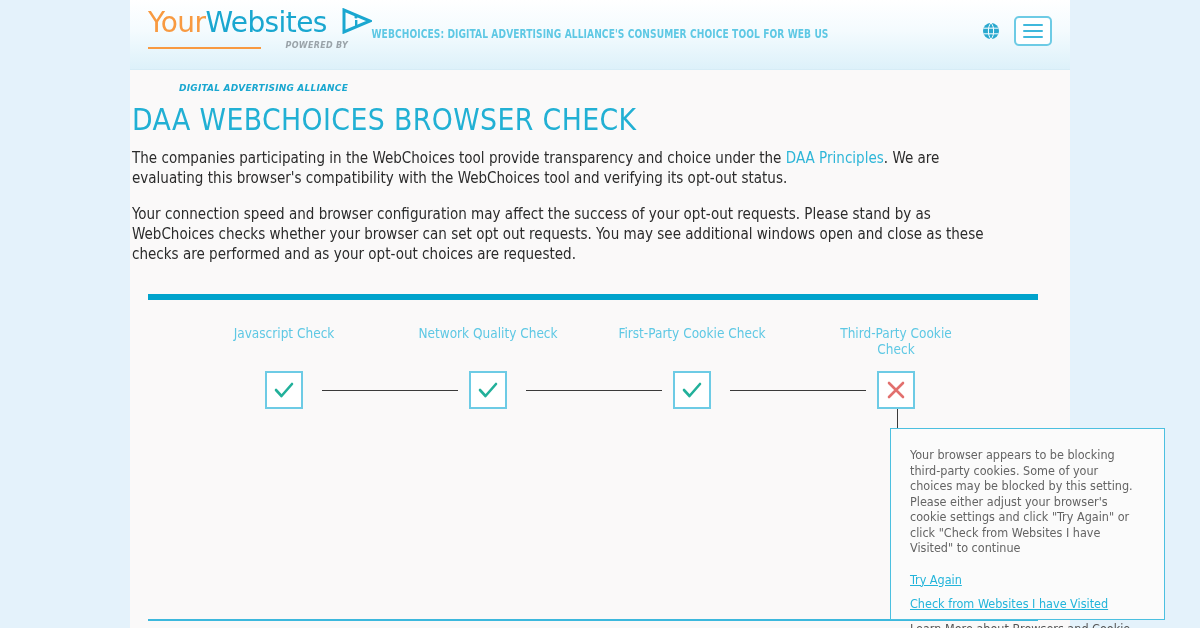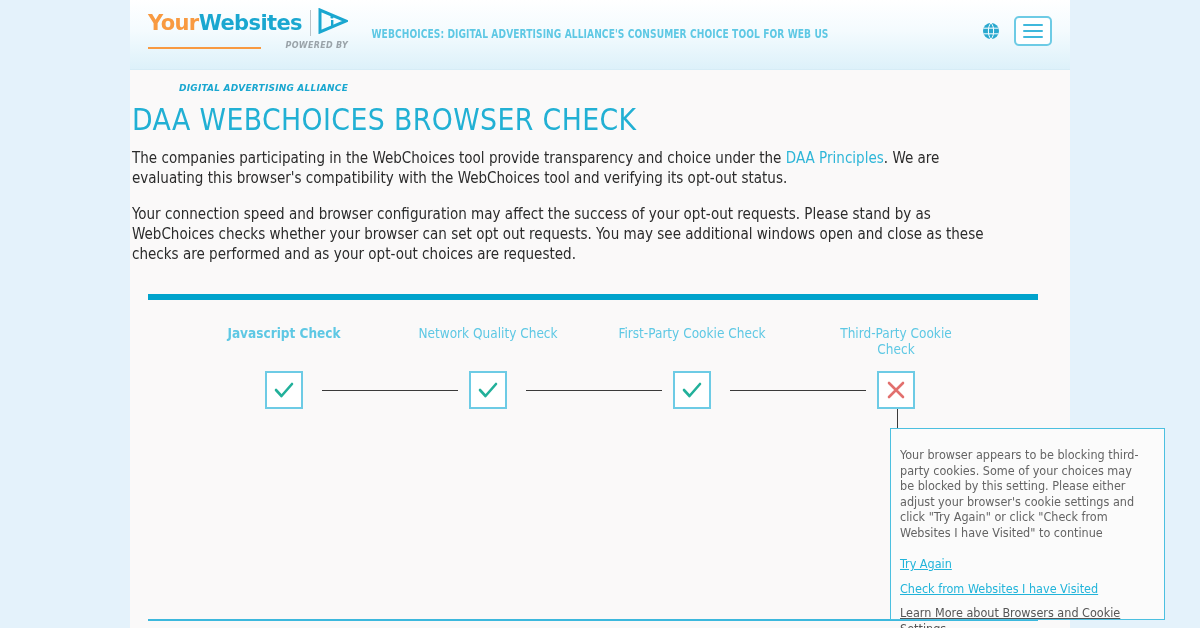--- a/index.html
+++ b/index.html
@@ -44,22 +44,22 @@
     top: 8px;
     width: 200px;
   }
   .logo-row {
     display: flex;
     align-items: center;
     height: 30px;
   }
   .logo-word {
     font-family: "DejaVu Sans", sans-serif;
-    font-size: 21px;
-    font-weight: bold;
+    font-size: 28px;
+    font-weight: normal;
     letter-spacing: -0.6px;
     line-height: 1;
   }
   .logo-your { color: #f89a41; }
   .logo-adchoices { color: #1aa7d0; }
   .logo-divider {
     width: 1px;
     height: 26px;
     background: #b9c3c9;
     margin: 0 7px 0 8px;
@@ -247,21 +247,21 @@
 
   
   .tooltip {
     position: absolute;
     left: 760px;
     top: 428px;
     width: 275px;
     height: 192px;
     border: 1px solid #4cc0e0;
     background: #fbfbfb;
-    padding: 18px 20px 0 9px;
+    padding: 18px 20px 0 19px;
     z-index: 5;
   }
   .tooltip-text {
     font-family: "DejaVu Sans Condensed", "Liberation Sans Narrow", "Liberation Sans", sans-serif;
     font-size: 12.5px;
     line-height: 15.5px;
     color: #646464;
     margin: 0 0 16px 0;
   }
   .tooltip-link {
@@ -333,21 +333,21 @@
     <div class="divider-thick"></div>
     <div class="divider-thin"></div>
 
     <div class="tracker">
 
       <div class="connector" style="left:174px; width:136px;"></div>
       <div class="connector" style="left:378px; width:136px;"></div>
       <div class="connector" style="left:582px; width:136px;"></div>
       <div class="drop-line" style="left:749px; top:84px; height:106px;"></div>
 
-      <div class="step" style="left:61px; top:0;font-weight:bold;">
+      <div class="step" style="left:61px; top:0;">
         <div class="step-label">Javascript Check</div>
         <div class="step-box">
           <svg width="22" height="22" viewBox="0 0 22 22">
             <path d="M3,11 L8.5,17 L19,5" fill="none" stroke="#22b09a" stroke-width="2.6" stroke-linecap="round" stroke-linejoin="round"></path>
           </svg>
         </div>
       </div>
 
       <div class="step" style="left:265px; top:0;">
         <div class="step-label">Network Quality Check</div>

